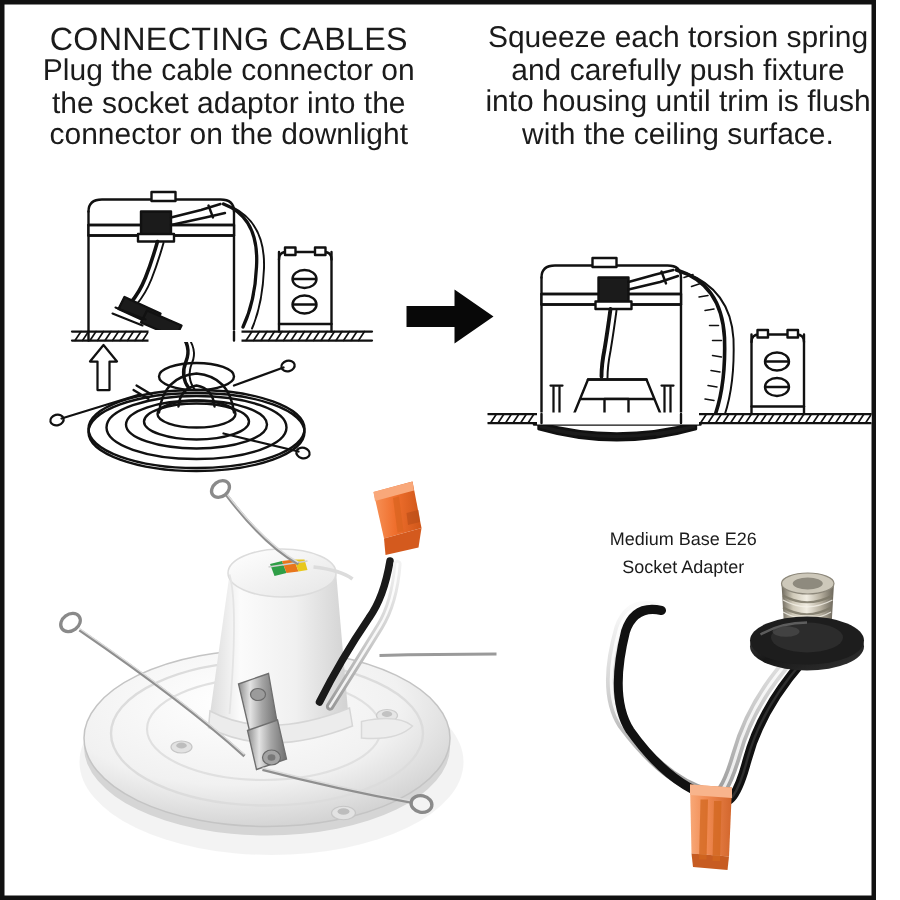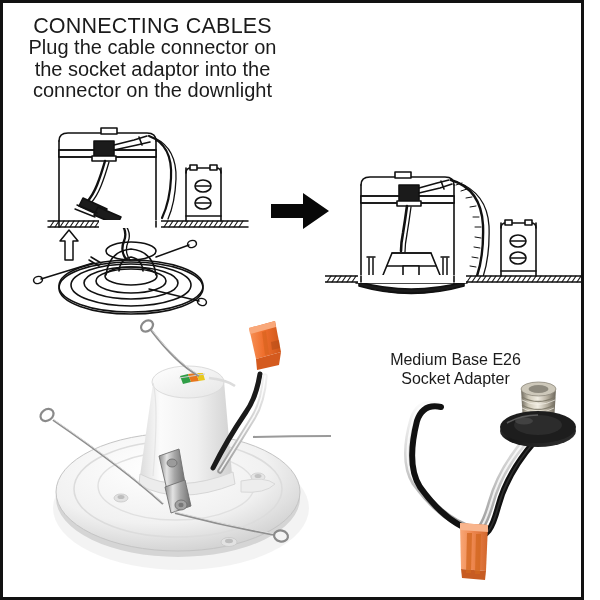--- a/index.html
+++ b/index.html
@@ -32,21 +32,21 @@
   .panel-body{
     font-size:20px;
     line-height:21.5px;
     white-space:pre-line;
   }
   #left-text{ left:8px;  top:12px;  width:283px; }
   #right-text{ left:305px;top:12px; width:288px; }
 
   .caption{
     position:absolute;
-    font-size:16px;
+    font-size:12px;
     line-height:19px;
     text-align:center;
     color:#1b1b1b;
     white-space:pre-line;
   }
   #adapter-caption{ left:355px; top:347px; width:195px; }
 
   
   .art{ position:absolute; }
   #fig-left   { left:18px;  top:120px; }
@@ -61,20 +61,24 @@
 <div id="sheet">
 
   <div class="panel-text" id="left-text">
     <div class="panel-title">CONNECTING CABLES</div>
     <div class="panel-body">Plug the cable connector on
 the socket adaptor into the
 connector on the downlight</div>
   </div>
 
   <div class="panel-text" id="right-text">
+    <div class="panel-body">Squeeze each torsion spring
+and carefully push fixture
+into housing until trim is flush
+with the ceiling surface.</div>
   </div>
 
   <svg class="art" id="fig-left" width="250" height="195" viewBox="0 0 250 195">
     <g fill="none" stroke="#111" stroke-width="1.6" stroke-linejoin="round" stroke-linecap="round">
 
       <path d="M38 18 L38 98 M135 18 L135 98"></path>
       <path d="M38 18 Q38 10 47 10 L126 10 Q135 10 135 18"></path>
 
       <rect x="38" y="27" width="97" height="7" fill="#ffffff"></rect>
       <path d="M38 27 L135 27 M38 34 L135 34"></path>

